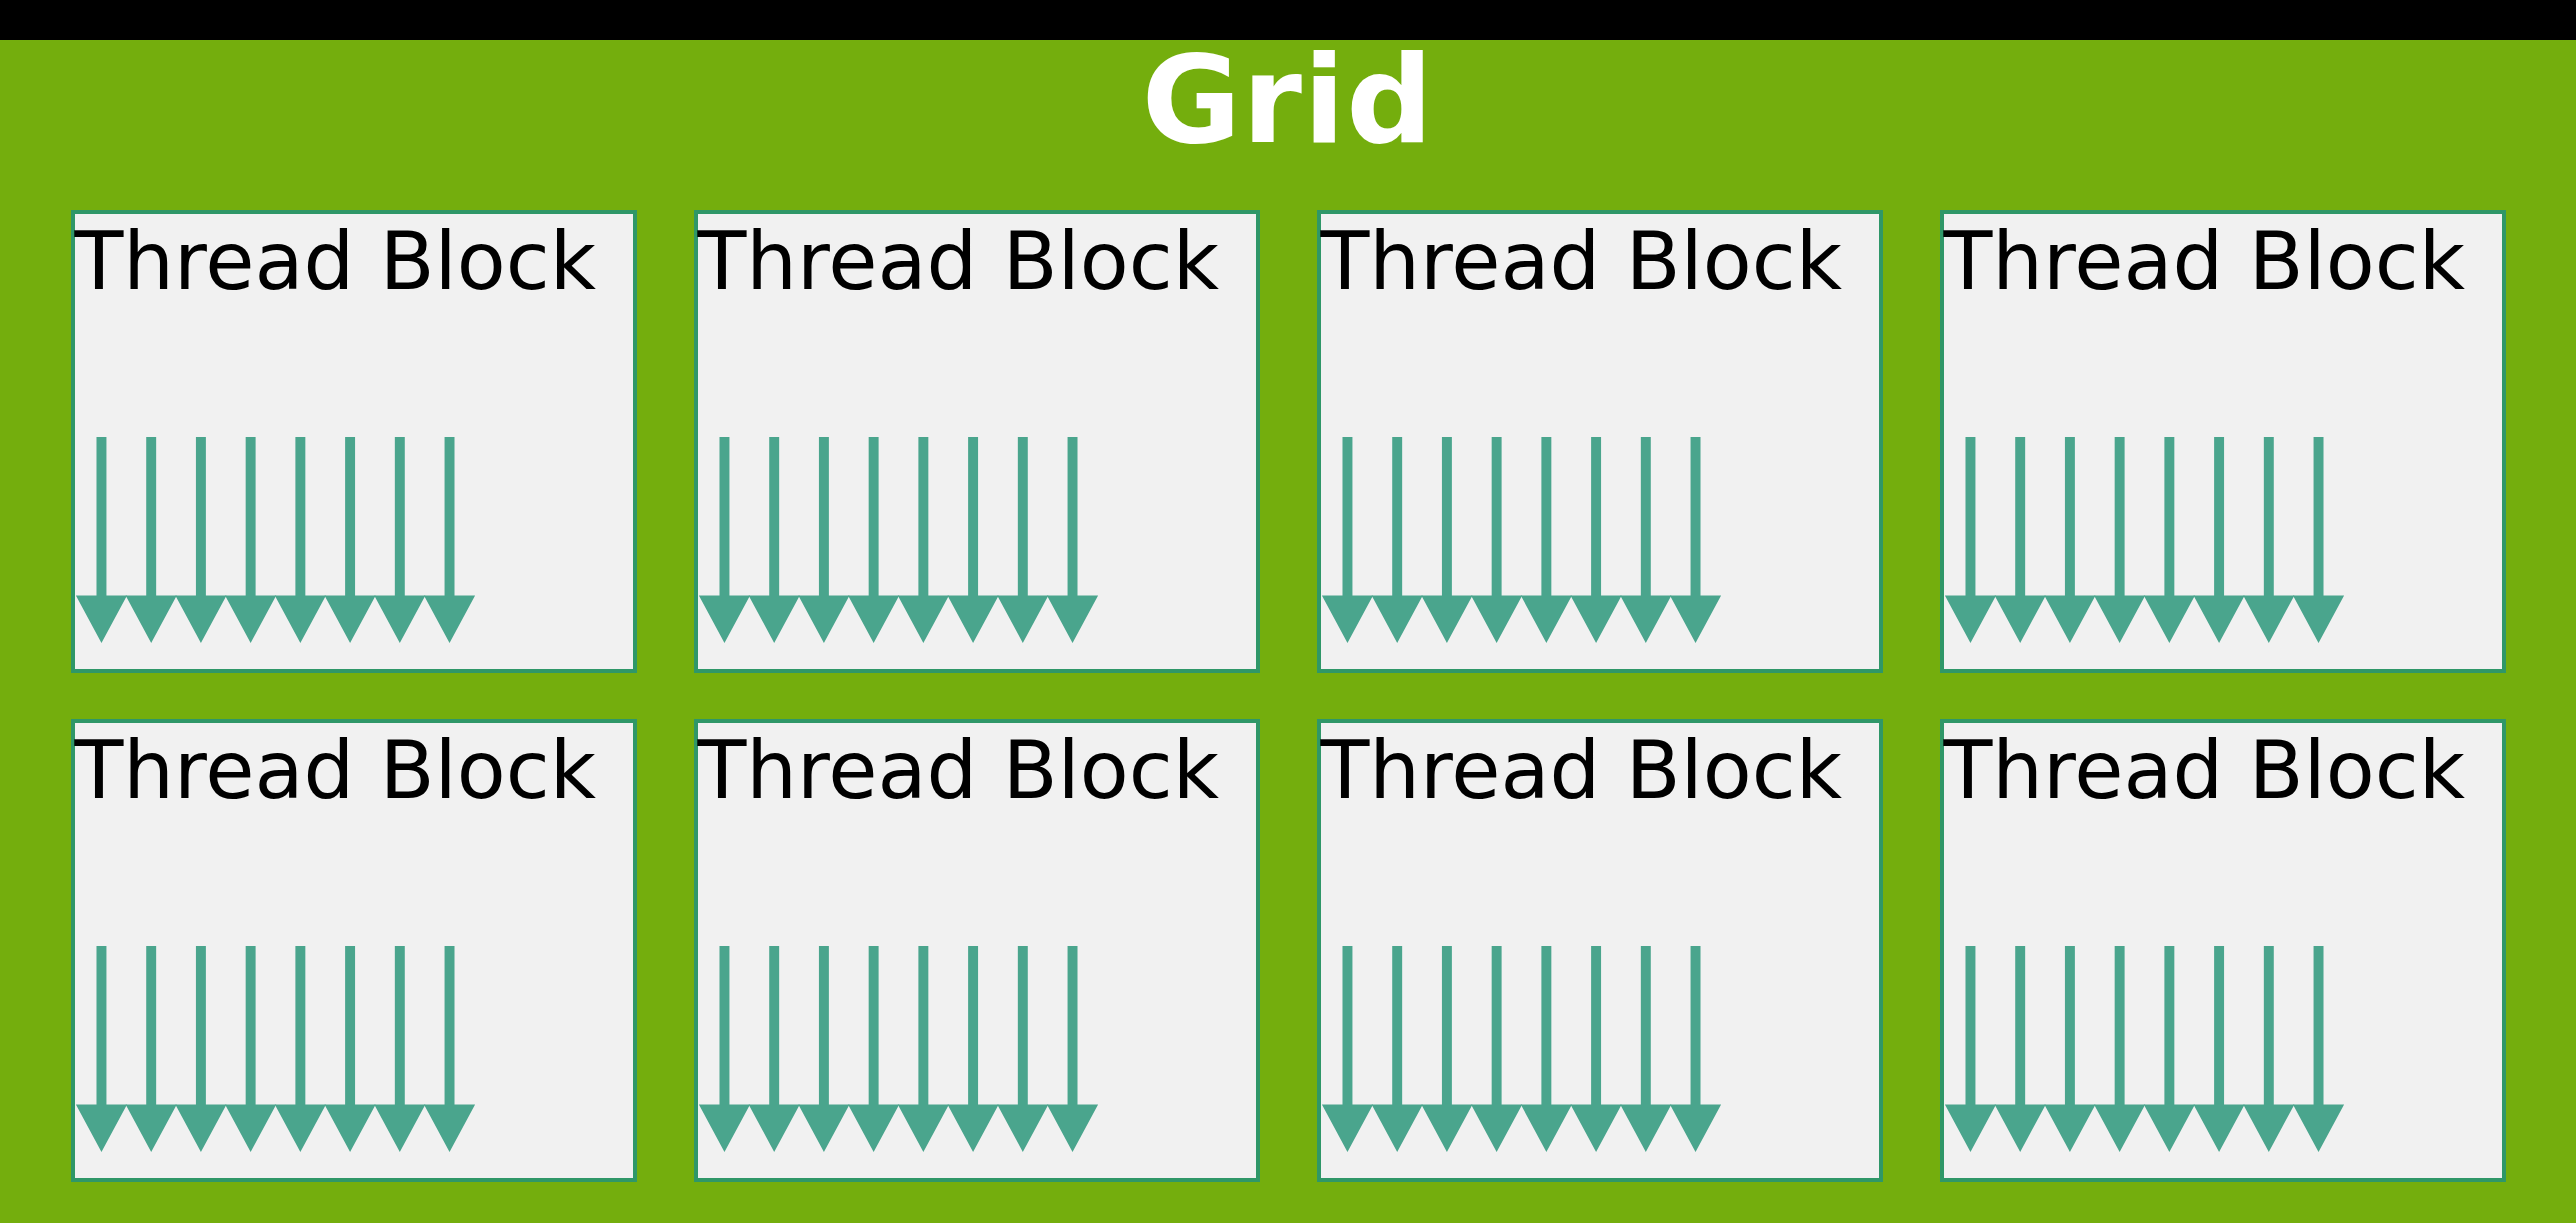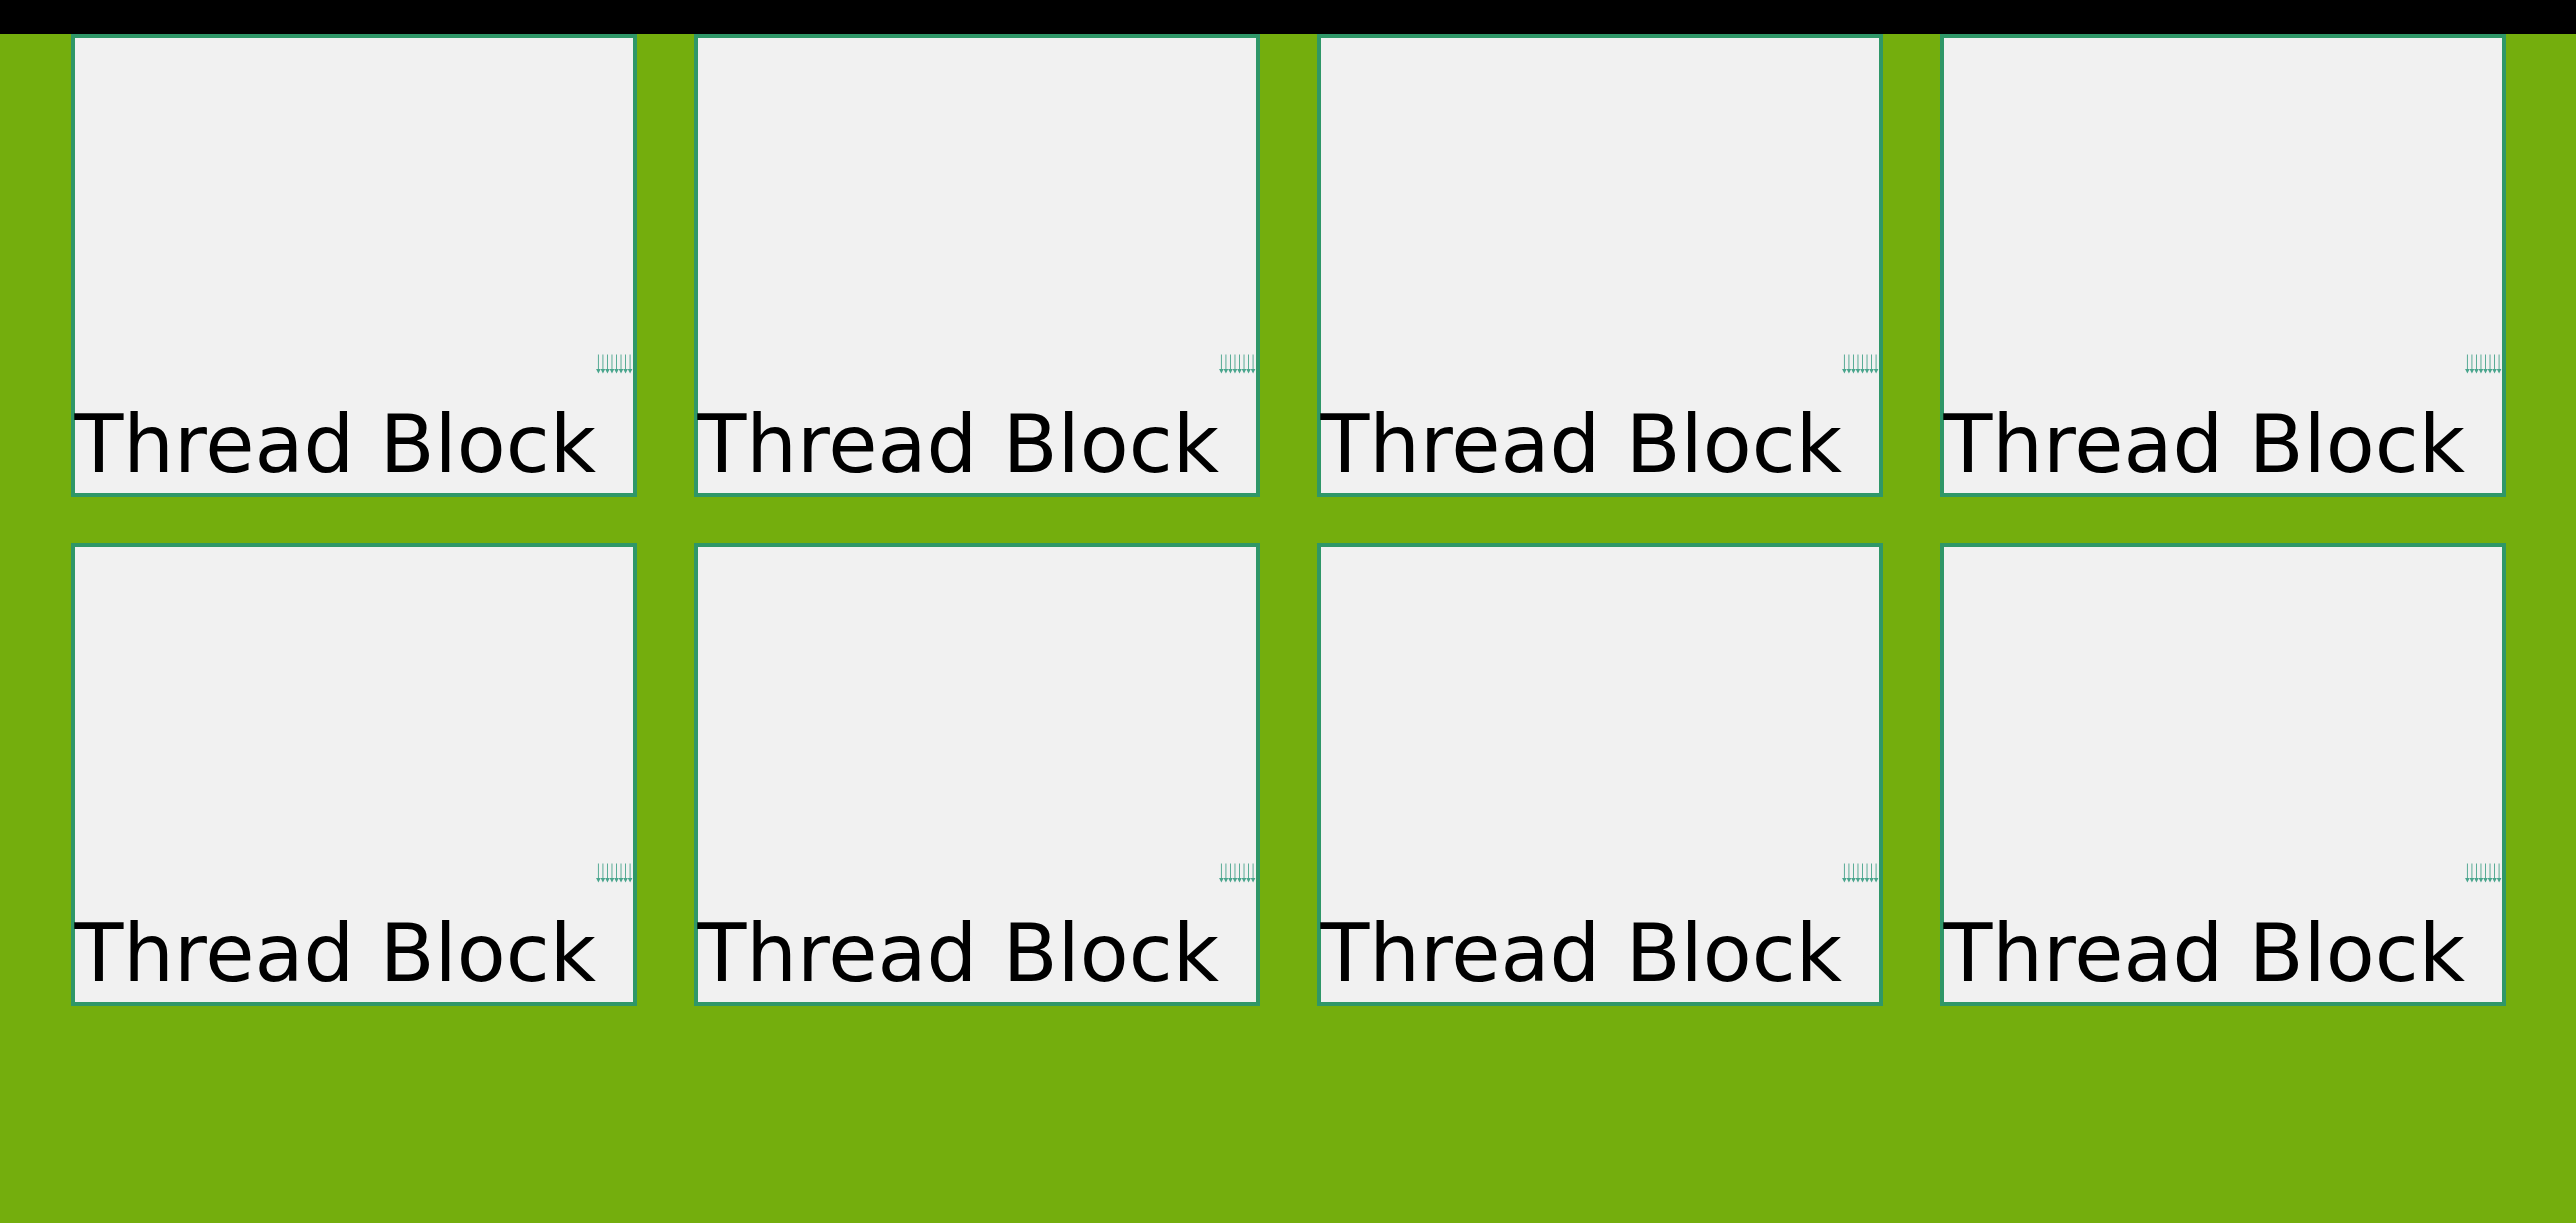--- a/index.html
+++ b/index.html
@@ -50,41 +50,42 @@
     grid-template-columns: repeat(4, 566px);
     grid-template-rows: 463px 463px;
     column-gap: 57px;
     row-gap: 46px;
     justify-content: center;
   }
   .thread-block {
     background: var(--block-fill);
     border: 4.3px solid var(--block-border);
     display: flex;
-    flex-direction: row;
-    align-items: flex-end;
+    flex-direction: column;
+    align-items: flex-start;
   }
   .block-label {
     font-size: 80px;
     line-height: 1.2;
     color: var(--block-text);
     white-space: nowrap;
   }
   .arrows {
     margin-top: auto;
     margin-bottom: 26px;
     display: block;
   }
 </style>
 </head>
 <body>
 
 <div class="screen">
   <div class="top-bar"></div>
   <div class="grid-panel">
+    <div class="grid-title">Grid</div>
     <div class="blocks">
 
       <div class="thread-block">
         <div class="block-label">Thread Block</div>
         <svg class="arrows" width="401" height="206" viewBox="0 0 564 290">
             <path d="M30,0 H44 V223 H73 L37,290 L1,223 H30 Z" fill="#4AA58D"></path>
             <path d="M100,0 H114 V223 H143 L107,290 L71,223 H100 Z" fill="#4AA58D"></path>
             <path d="M170,0 H184 V223 H213 L177,290 L141,223 H170 Z" fill="#4AA58D"></path>
             <path d="M240,0 H254 V223 H283 L247,290 L211,223 H240 Z" fill="#4AA58D"></path>
             <path d="M310,0 H324 V223 H353 L317,290 L281,223 H310 Z" fill="#4AA58D"></path>

